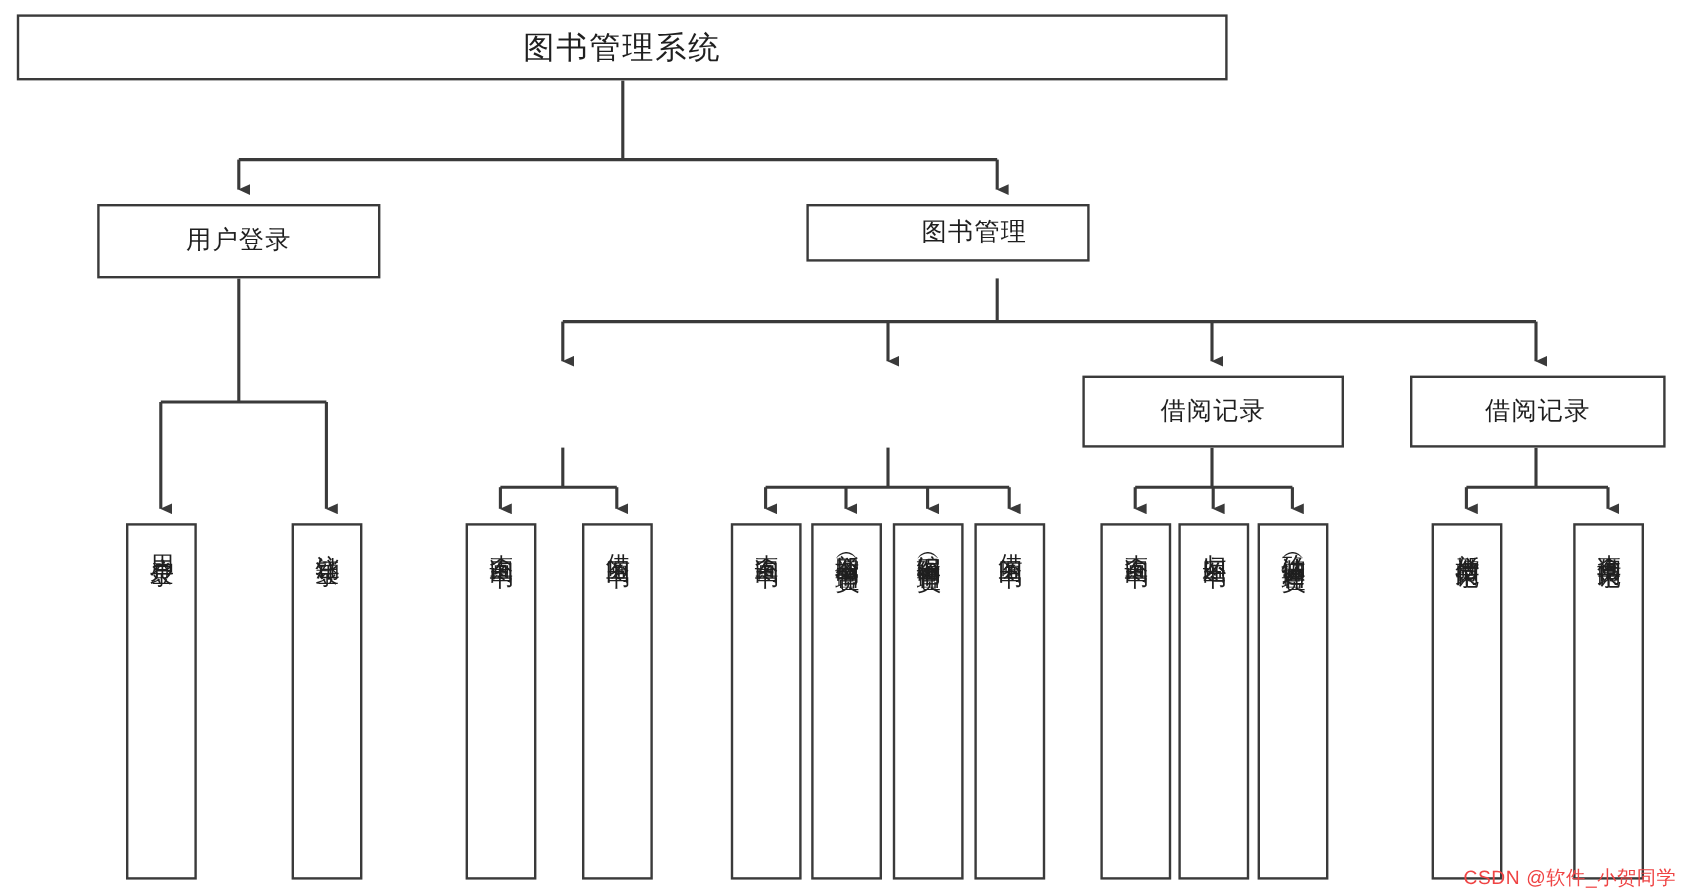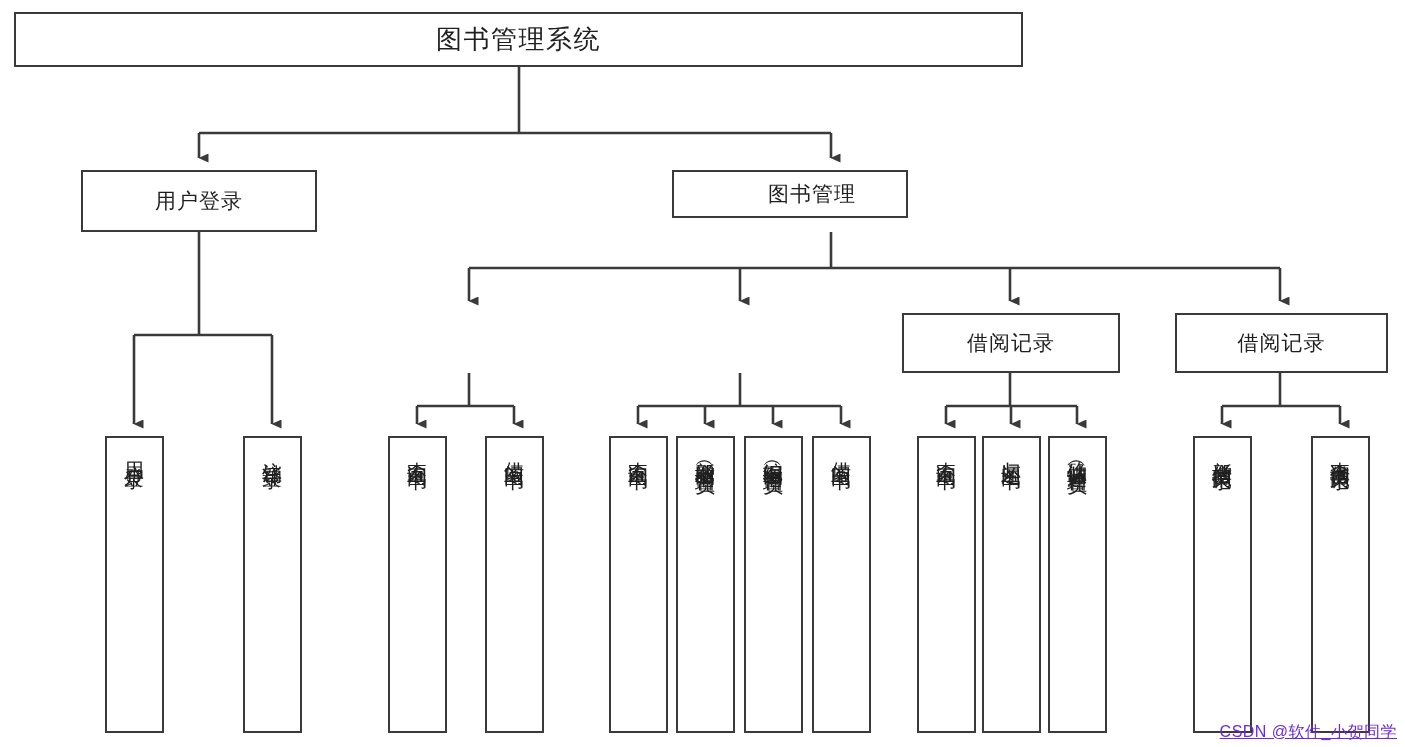--- a/index.html
+++ b/index.html
@@ -63,25 +63,24 @@
     white-space: nowrap;
   }
   .node.v.tall .lbl {
     letter-spacing: 2px;
   }
   #watermark {
     position: absolute;
     right: 8px;
     bottom: 4px;
     font-size: 16px;
-    color: #6d28d9;
+    color: #ef4444;
     letter-spacing: 0.5px;
     user-select: none;
     white-space: nowrap;
-    text-decoration: underline;
   }
 </style>
 </head>
 <body>
 
 <div id="canvas">
 
   <svg class="wires" viewBox="0 0 1405 747" xmlns="http://www.w3.org/2000/svg">
     <defs>
       <marker id="arw" markerWidth="9" markerHeight="10" refX="4.5" refY="9.5" orient="auto" markerUnits="userSpaceOnUse">

